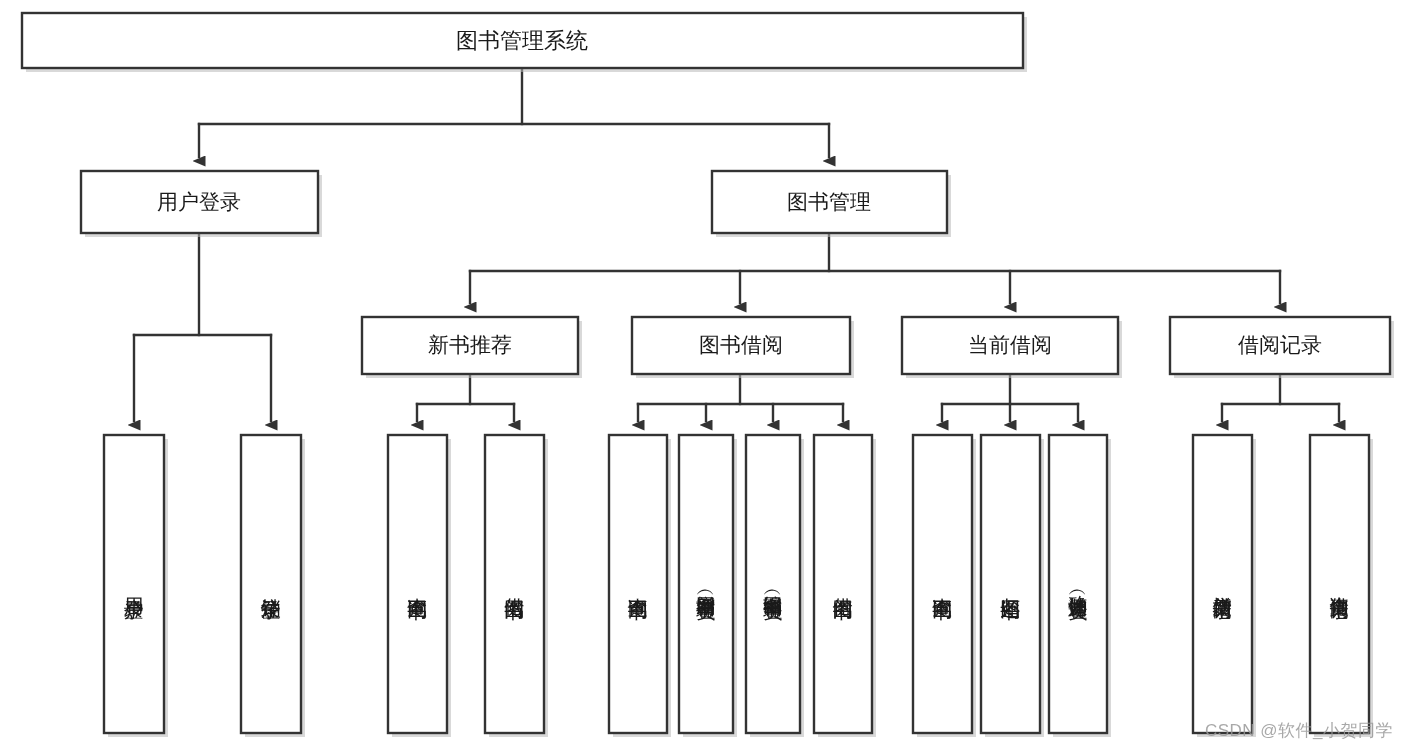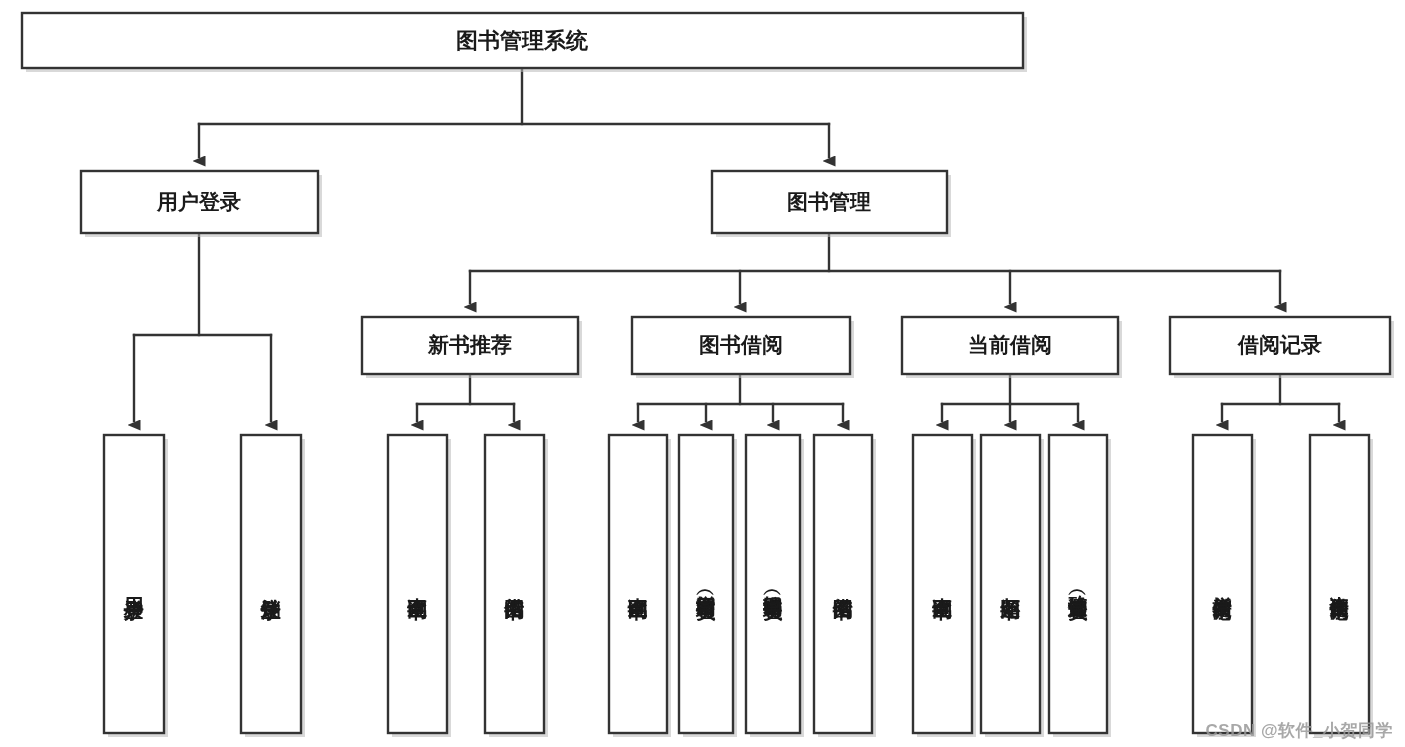--- a/index.html
+++ b/index.html
@@ -10,21 +10,20 @@
   }
   body {
     font-family: "Liberation Sans", "DejaVu Sans", sans-serif;
   }
   #diagram-root {
     position: relative;
     width: 1405px;
     height: 747px;
     background: #ffffff;
     overflow: hidden;
-    font-weight: bold;
   }
   svg#tree-svg {
     position: absolute;
     left: 0;
     top: 0;
     width: 1405px;
     height: 747px;
     display: block;
   }
   .node-box {

